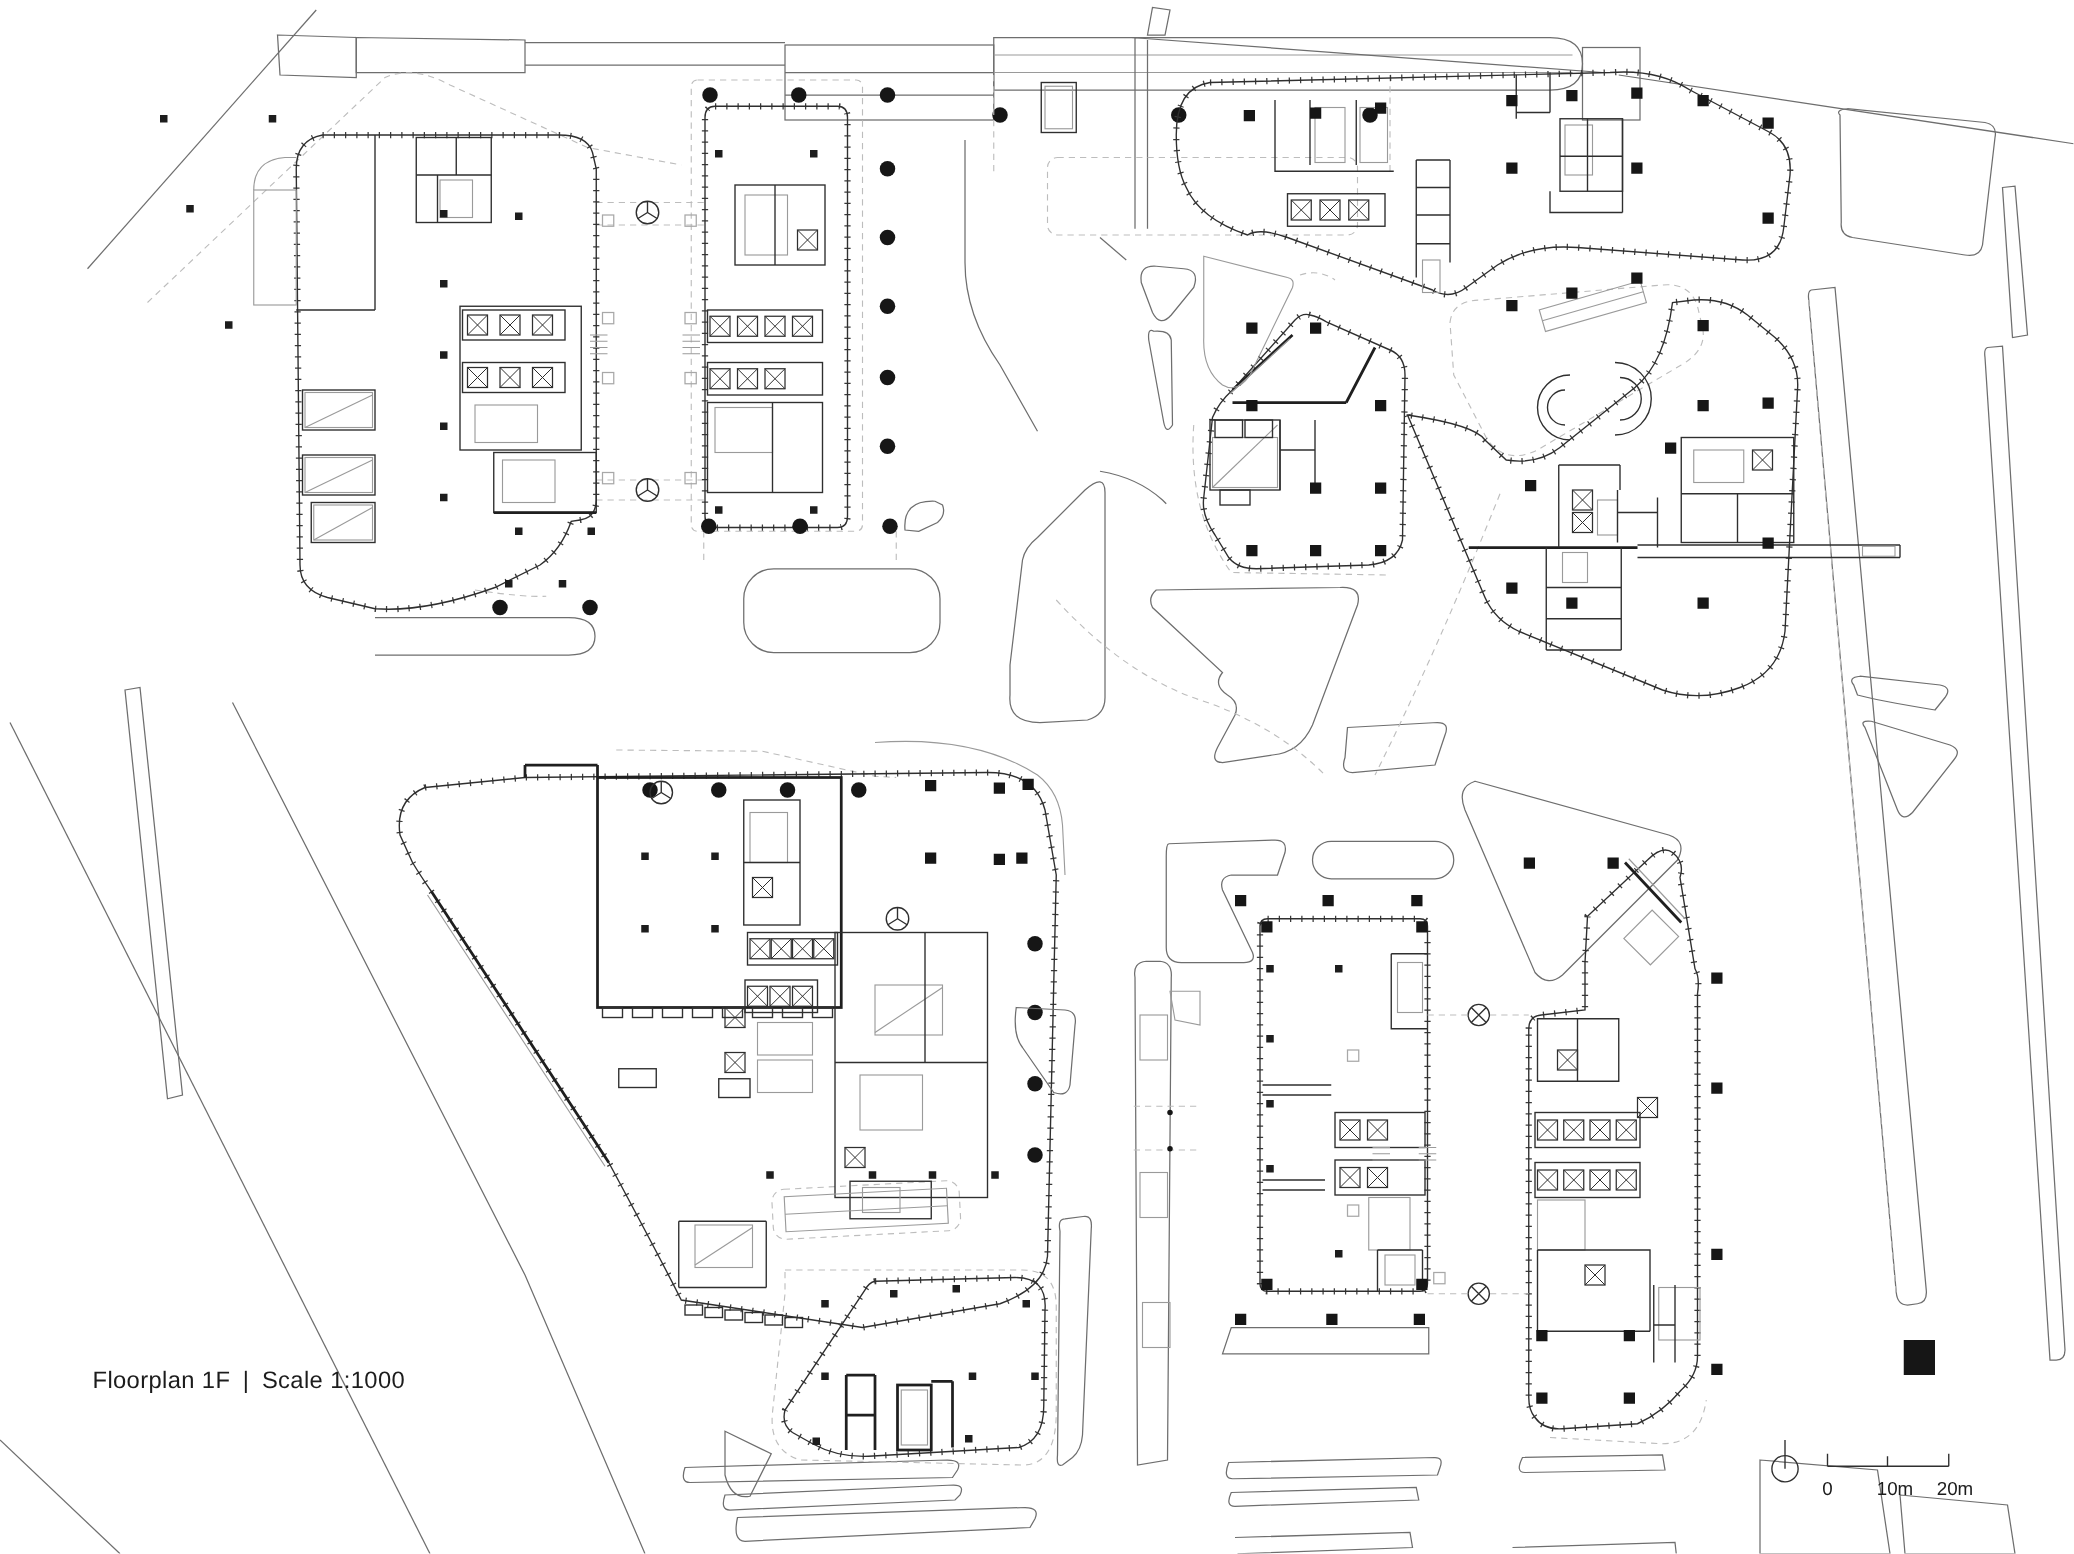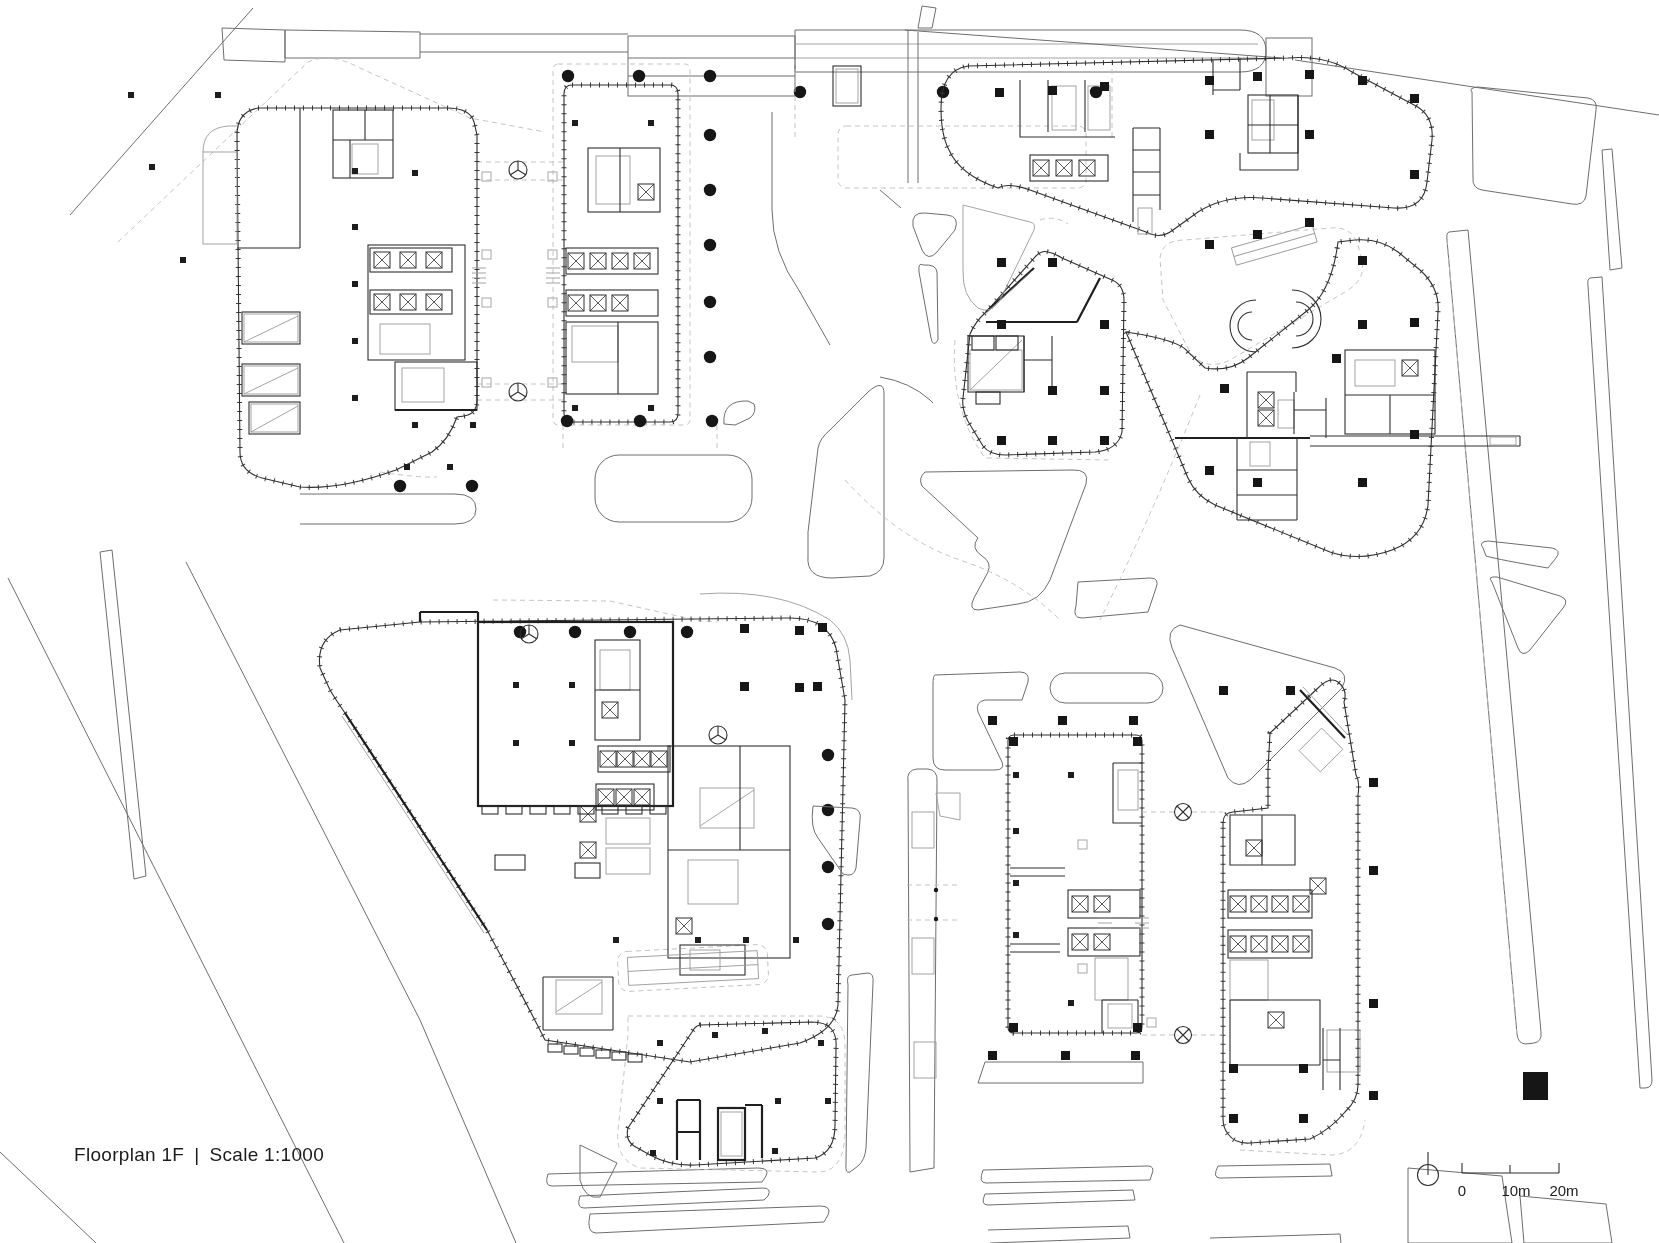--- a/index.html
+++ b/index.html
@@ -9,21 +9,21 @@
   svg *{vector-effect:none;}
   .ln,.md,.lt,.dk,.w2,.dsh,.tk{fill:none;}
   .dk{stroke:#2f2f2f;stroke-width:1.1;}
   .w2{stroke:#1f1f1f;stroke-width:2.2;}
   .md{stroke:#6e6e6e;stroke-width:1;}
   .lt{stroke:#9a9a9a;stroke-width:0.9;}
   .dsh{stroke:#bdbdbd;stroke-width:0.9;stroke-dasharray:5 4;}
   .tk{stroke:#3a3a3a;stroke-width:5;stroke-dasharray:1 8;}
   .fb{fill:#161616;stroke:none;}
   .gsq{fill:none;stroke:#a8a8a8;stroke-width:1;}
-  #caption{position:absolute;left:74px;top:1144px;font-size:19px;color:#1c1c1c;letter-spacing:.3px;}
+  #caption{position:absolute;left:74px;top:1094px;font-size:19px;color:#1c1c1c;letter-spacing:.3px;}
   #caption .sep{padding:0 10px;color:#1c1c1c;}
   .svgtxt{font-family:"Liberation Sans",sans-serif;font-size:15px;fill:#1c1c1c;}
 </style>
 </head>
 <body>
 
 <div id="stage">
 <svg width="1659" height="1243" viewBox="0 0 1659 1243">
 <defs>
   <pattern id="sth" width="6" height="5" patternUnits="userSpaceOnUse">

